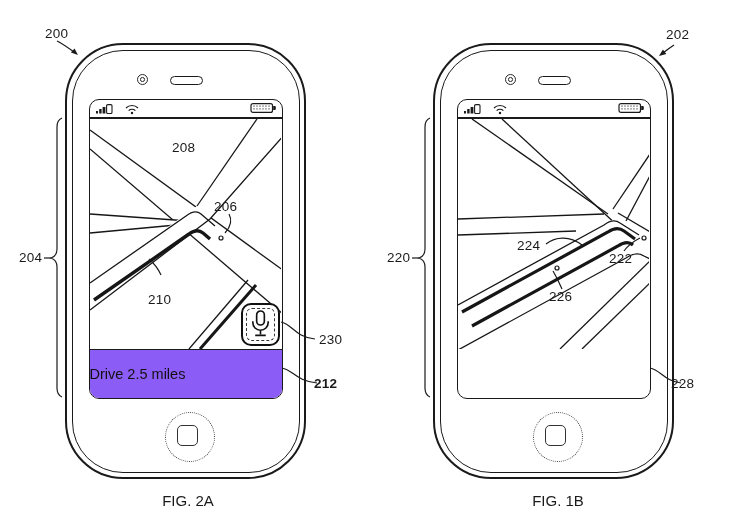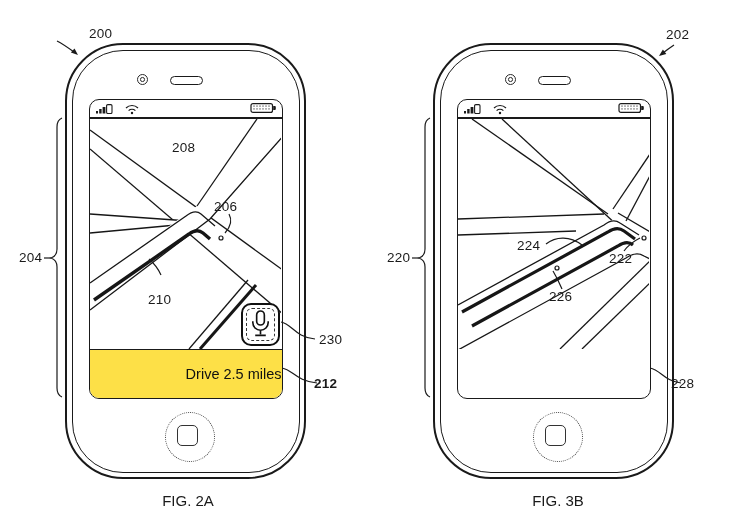--- a/index.html
+++ b/index.html
@@ -13,21 +13,21 @@
   .camera{position:absolute;left:72px;top:31px;width:11px;height:11px;border:1.3px solid #2a2a2a;border-radius:50%;}
   .camera-dot{position:absolute;left:2px;top:2px;width:4.5px;height:4.5px;border:1px solid #2a2a2a;border-radius:50%;}
   .speaker{position:absolute;left:105px;top:33px;width:33px;height:9px;border:1.4px solid #1a1a1a;border-radius:5px;}
   .screen{position:absolute;left:23.5px;top:55.5px;width:194px;height:300px;
           border:1.6px solid #1a1a1a;border-radius:10px;overflow:hidden;background:#fff;}
   .statusbar{position:absolute;left:0;top:0;right:0;height:19px;border-bottom:2px solid #1a1a1a;
              display:flex;align-items:center;padding:0 5px;}
   .sb-spacer{flex:1;}
   .mapsvg{position:absolute;left:0;top:19px;width:191px;height:230px;}
   .instr{position:absolute;left:0;right:0;bottom:0;top:249px;border-top:1.6px solid #1a1a1a;
-         display:flex;align-items:center;justify-content:flex-end;background:#fde047;
+         display:flex;align-items:center;justify-content:flex-start;background:#8b5cf6;
          font-size:14.5px;color:#111;}
   .micbtn{position:absolute;left:151px;top:203px;width:39px;height:43px;border:2px solid #111;
           border-radius:10px;background:#fff;}
   .micbtn-inner{position:absolute;inset:3px;border:1.2px dashed #333;border-radius:6px;
                 display:flex;align-items:center;justify-content:center;}
   .home-circle{position:absolute;left:100px;top:369px;width:50px;height:50px;
                border:1.4px dotted #444;border-radius:50%;}
   .home-square{position:absolute;left:112px;top:382px;width:21px;height:21px;
                border:1.5px solid #333;border-radius:5px;}
   .lbl{position:absolute;font-size:13.5px;line-height:1;letter-spacing:.3px;z-index:6;}
@@ -207,30 +207,30 @@
       <path d="M 546,244 C 556,236 570,236 582,245"></path>
 
       <path d="M 624,251 C 629,244 634,241 640,238"></path>
 
       <path d="M 562,289 C 559,282 556,276 553,271"></path>
 
       <path d="M 650,368 C 661,370 664,381 681,383"></path>
     </g>
   </svg>
 
-  <div class="lbl" style="left:45px;top:27px;margin-left:44px;">200</div>
+  <div class="lbl" style="left:45px;top:27px;">200</div>
   <div class="lbl" style="left:19px;top:251px;">204</div>
   <div class="lbl" style="left:172px;top:141px;">208</div>
   <div class="lbl" style="left:214px;top:200px;">206</div>
   <div class="lbl" style="left:148px;top:293px;">210</div>
   <div class="lbl" style="left:319px;top:333px;">230</div>
   <div class="lbl" style="left:314px;top:377px;font-weight:bold;">212</div>
   <div class="lbl" style="left:666px;top:28px;">202</div>
   <div class="lbl" style="left:387px;top:251px;">220</div>
   <div class="lbl" style="left:517px;top:239px;">224</div>
   <div class="lbl" style="left:609px;top:252px;">222</div>
   <div class="lbl" style="left:549px;top:290px;">226</div>
   <div class="lbl" style="left:671px;top:377px;">228</div>
 
   <div class="cap" style="left:133px;top:492px;">FIG. 2A</div>
-  <div class="cap" style="left:503px;top:492px;">FIG. 3B</div>
+  <div class="cap" style="left:503px;top:492px;">FIG. 1B</div>
 
 </div>
 
 </body></html>

